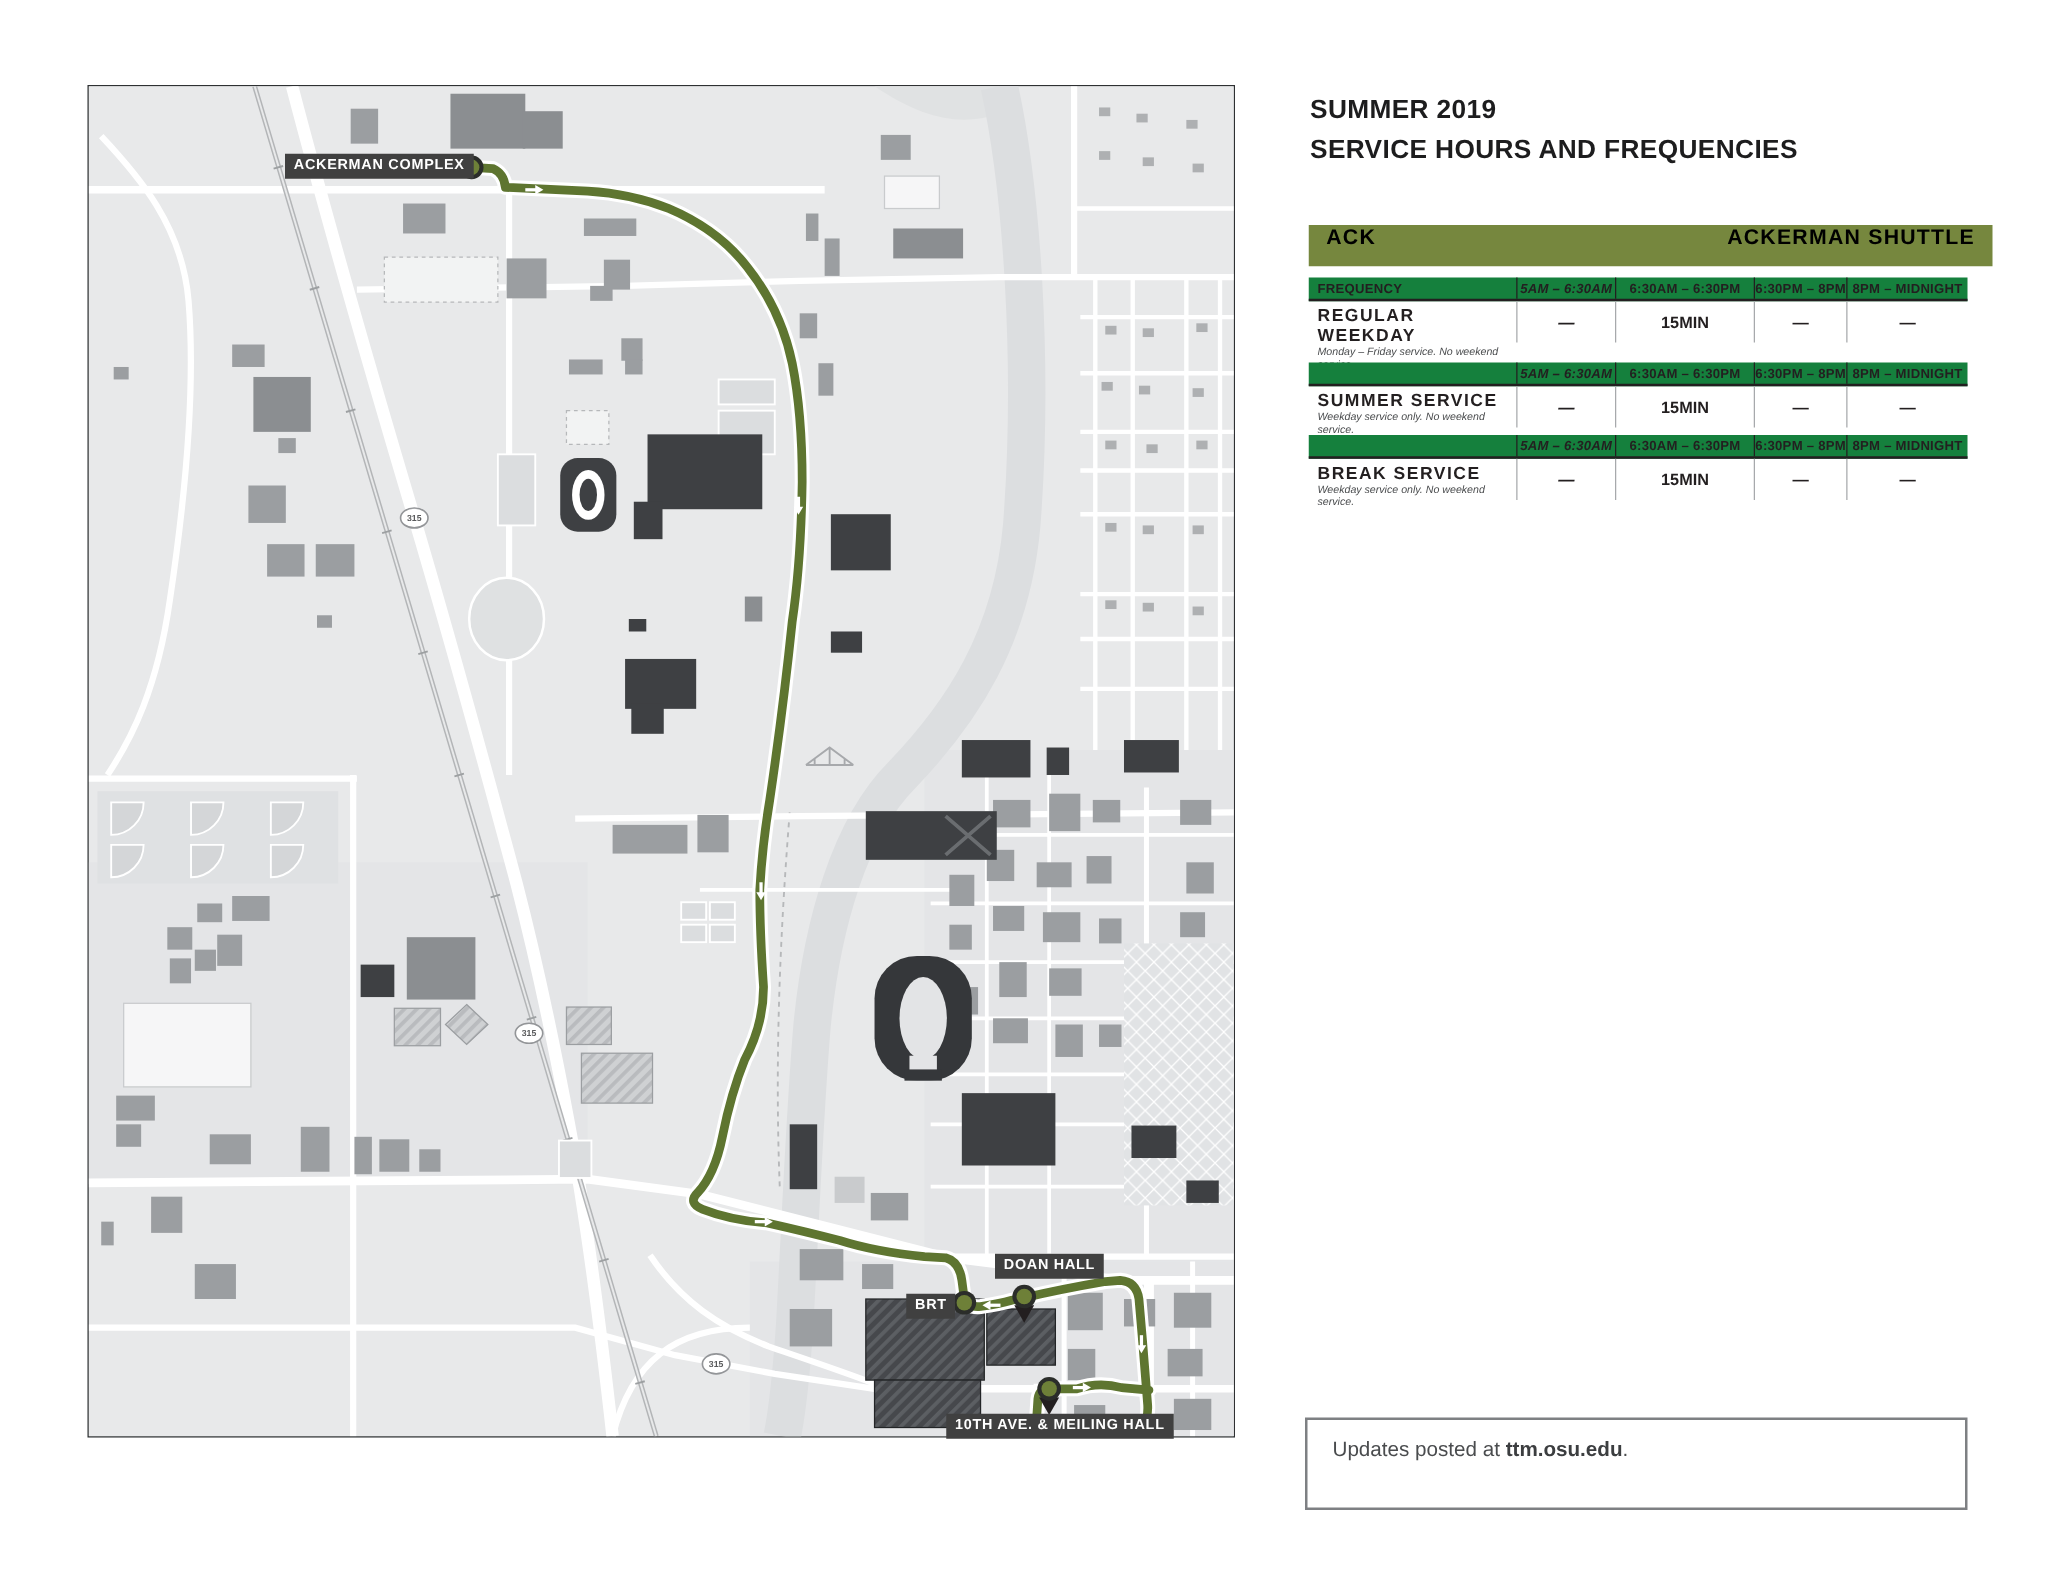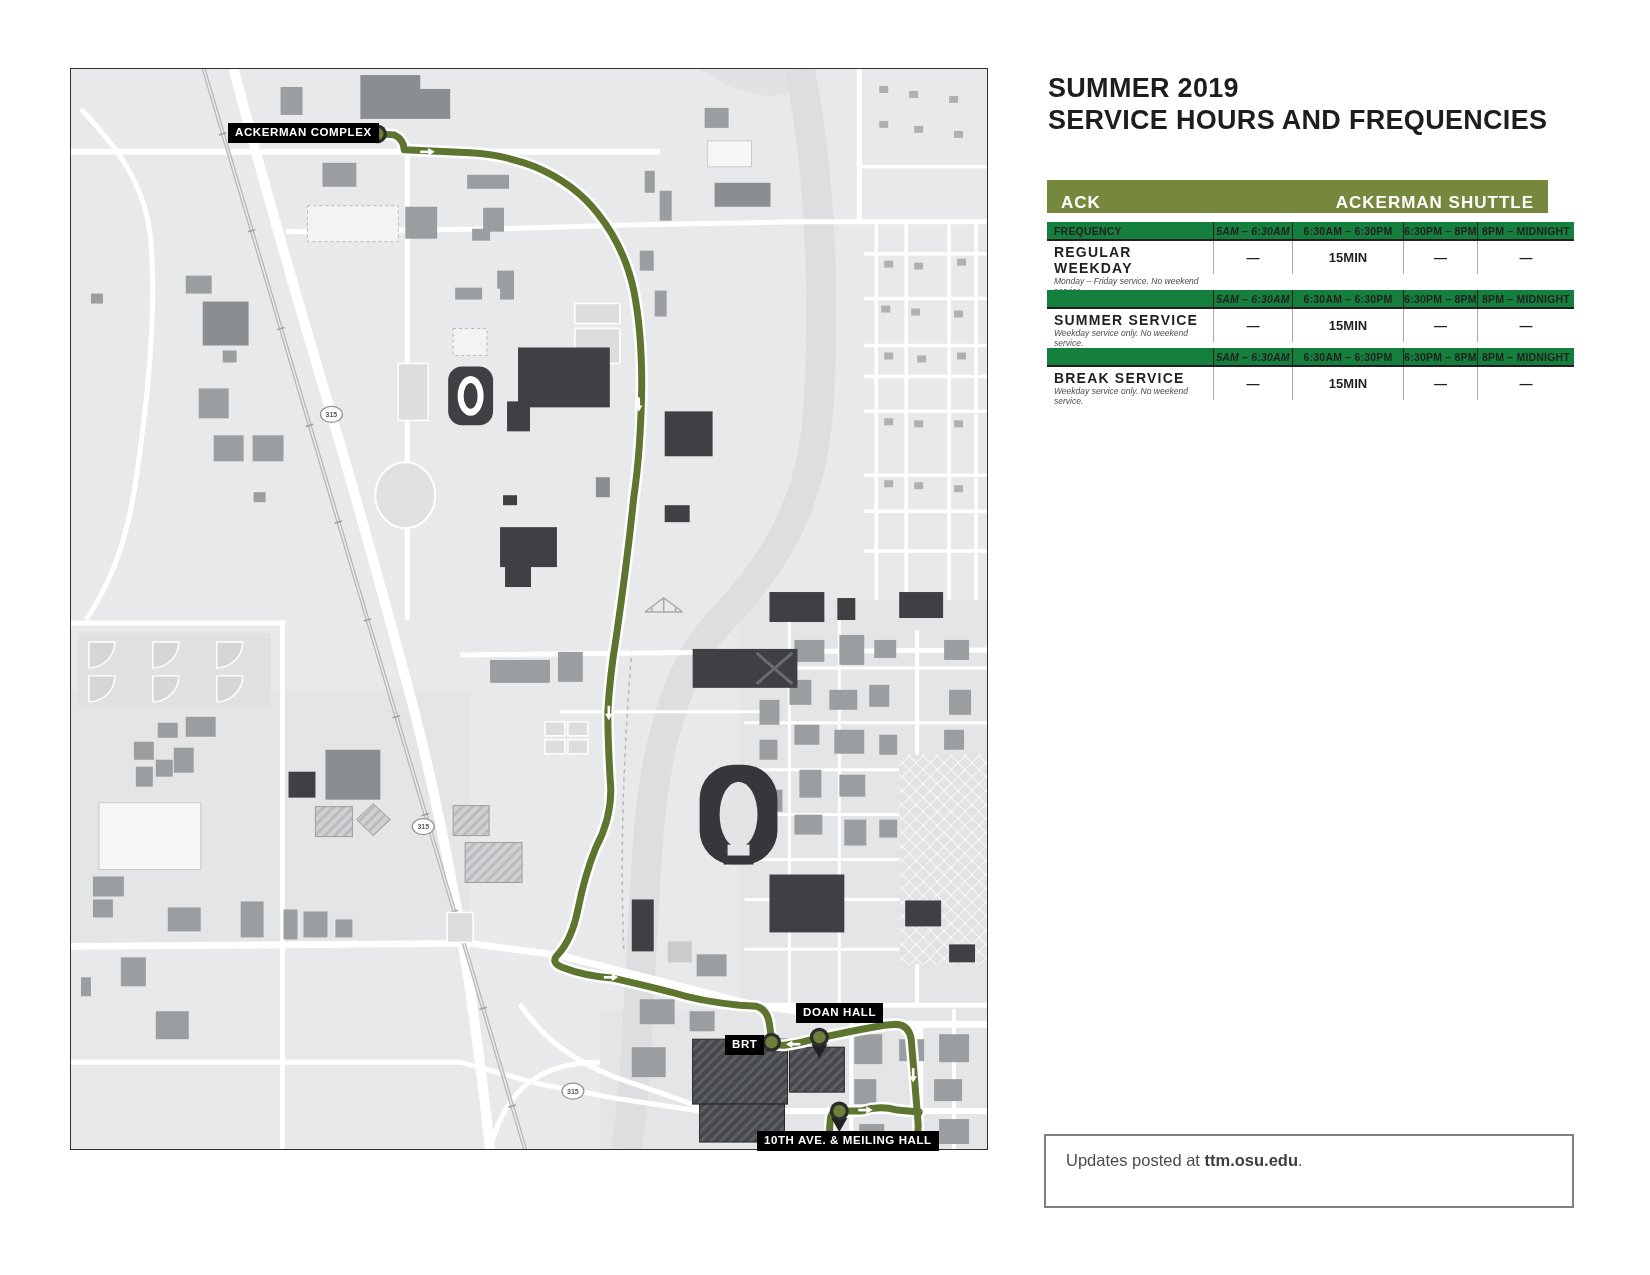--- a/index.html
+++ b/index.html
@@ -3,31 +3,31 @@
 <meta charset="utf-8">
 <style>
   html,body{margin:0;padding:0;}
   body{width:1650px;height:1275px;background:#ffffff;position:relative;
        font-family:"Liberation Sans", sans-serif;color:#231f20;overflow:hidden;}
 
   
   #map-panel{position:absolute;left:70px;top:68px;width:918px;height:1082px;
              border:1.5px solid #2e3032;background:#e8e9ea;box-sizing:border-box;}
   #map-svg{position:absolute;left:0;top:0;width:100%;height:100%;}
-  .maplabel{position:absolute;background:#000000;color:#ffffff;
+  .maplabel{position:absolute;background:#404040;color:#ffffff;
             font-weight:bold;font-size:11.5px;letter-spacing:.6px;
             padding:4px 7px;white-space:nowrap;line-height:1;}
   .maplabel.center{text-align:center;}
 
   
-  #title{position:absolute;left:1048px;top:72px;font-size:27px;font-weight:bold;
+  #title{position:absolute;left:1048px;top:72px;font-size:21px;font-weight:bold;
          line-height:32px;letter-spacing:.3px;color:#1d1d1e;}
-  #route-banner{position:absolute;left:1047px;top:180px;width:501px;height:33px;
-         display:flex;align-items:flex-end;justify-content:space-between;
-         box-sizing:border-box;padding:0 14px;color:#ffffff;font-weight:bold;
+  #route-banner{position:absolute;left:1047px;top:180px;width:547px;height:33px;
+         display:flex;align-items:flex-start;justify-content:space-between;
+         box-sizing:border-box;padding:0 14px;color:#000000;font-weight:bold;
          font-size:17px;letter-spacing:1px;}
   #schedule{position:absolute;left:1047px;top:222px;width:527px;}
   .sec{position:absolute;left:0;width:527px;}
   .sec-head{display:flex;background:#15803d;height:19px;line-height:19px;
             border-bottom:2px solid #231f20;font-weight:bold;font-size:10.5px;
             letter-spacing:.2px;box-sizing:border-box;}
   .sec-row{display:flex;height:33px;}
   .cell{box-sizing:border-box;text-align:center;}
   .c-label{width:166px;text-align:left;padding-left:7px;}
   .c1{width:79px;font-style:italic;}.c2{width:111px;}.c3{width:74px;}.c4{width:97px;}

